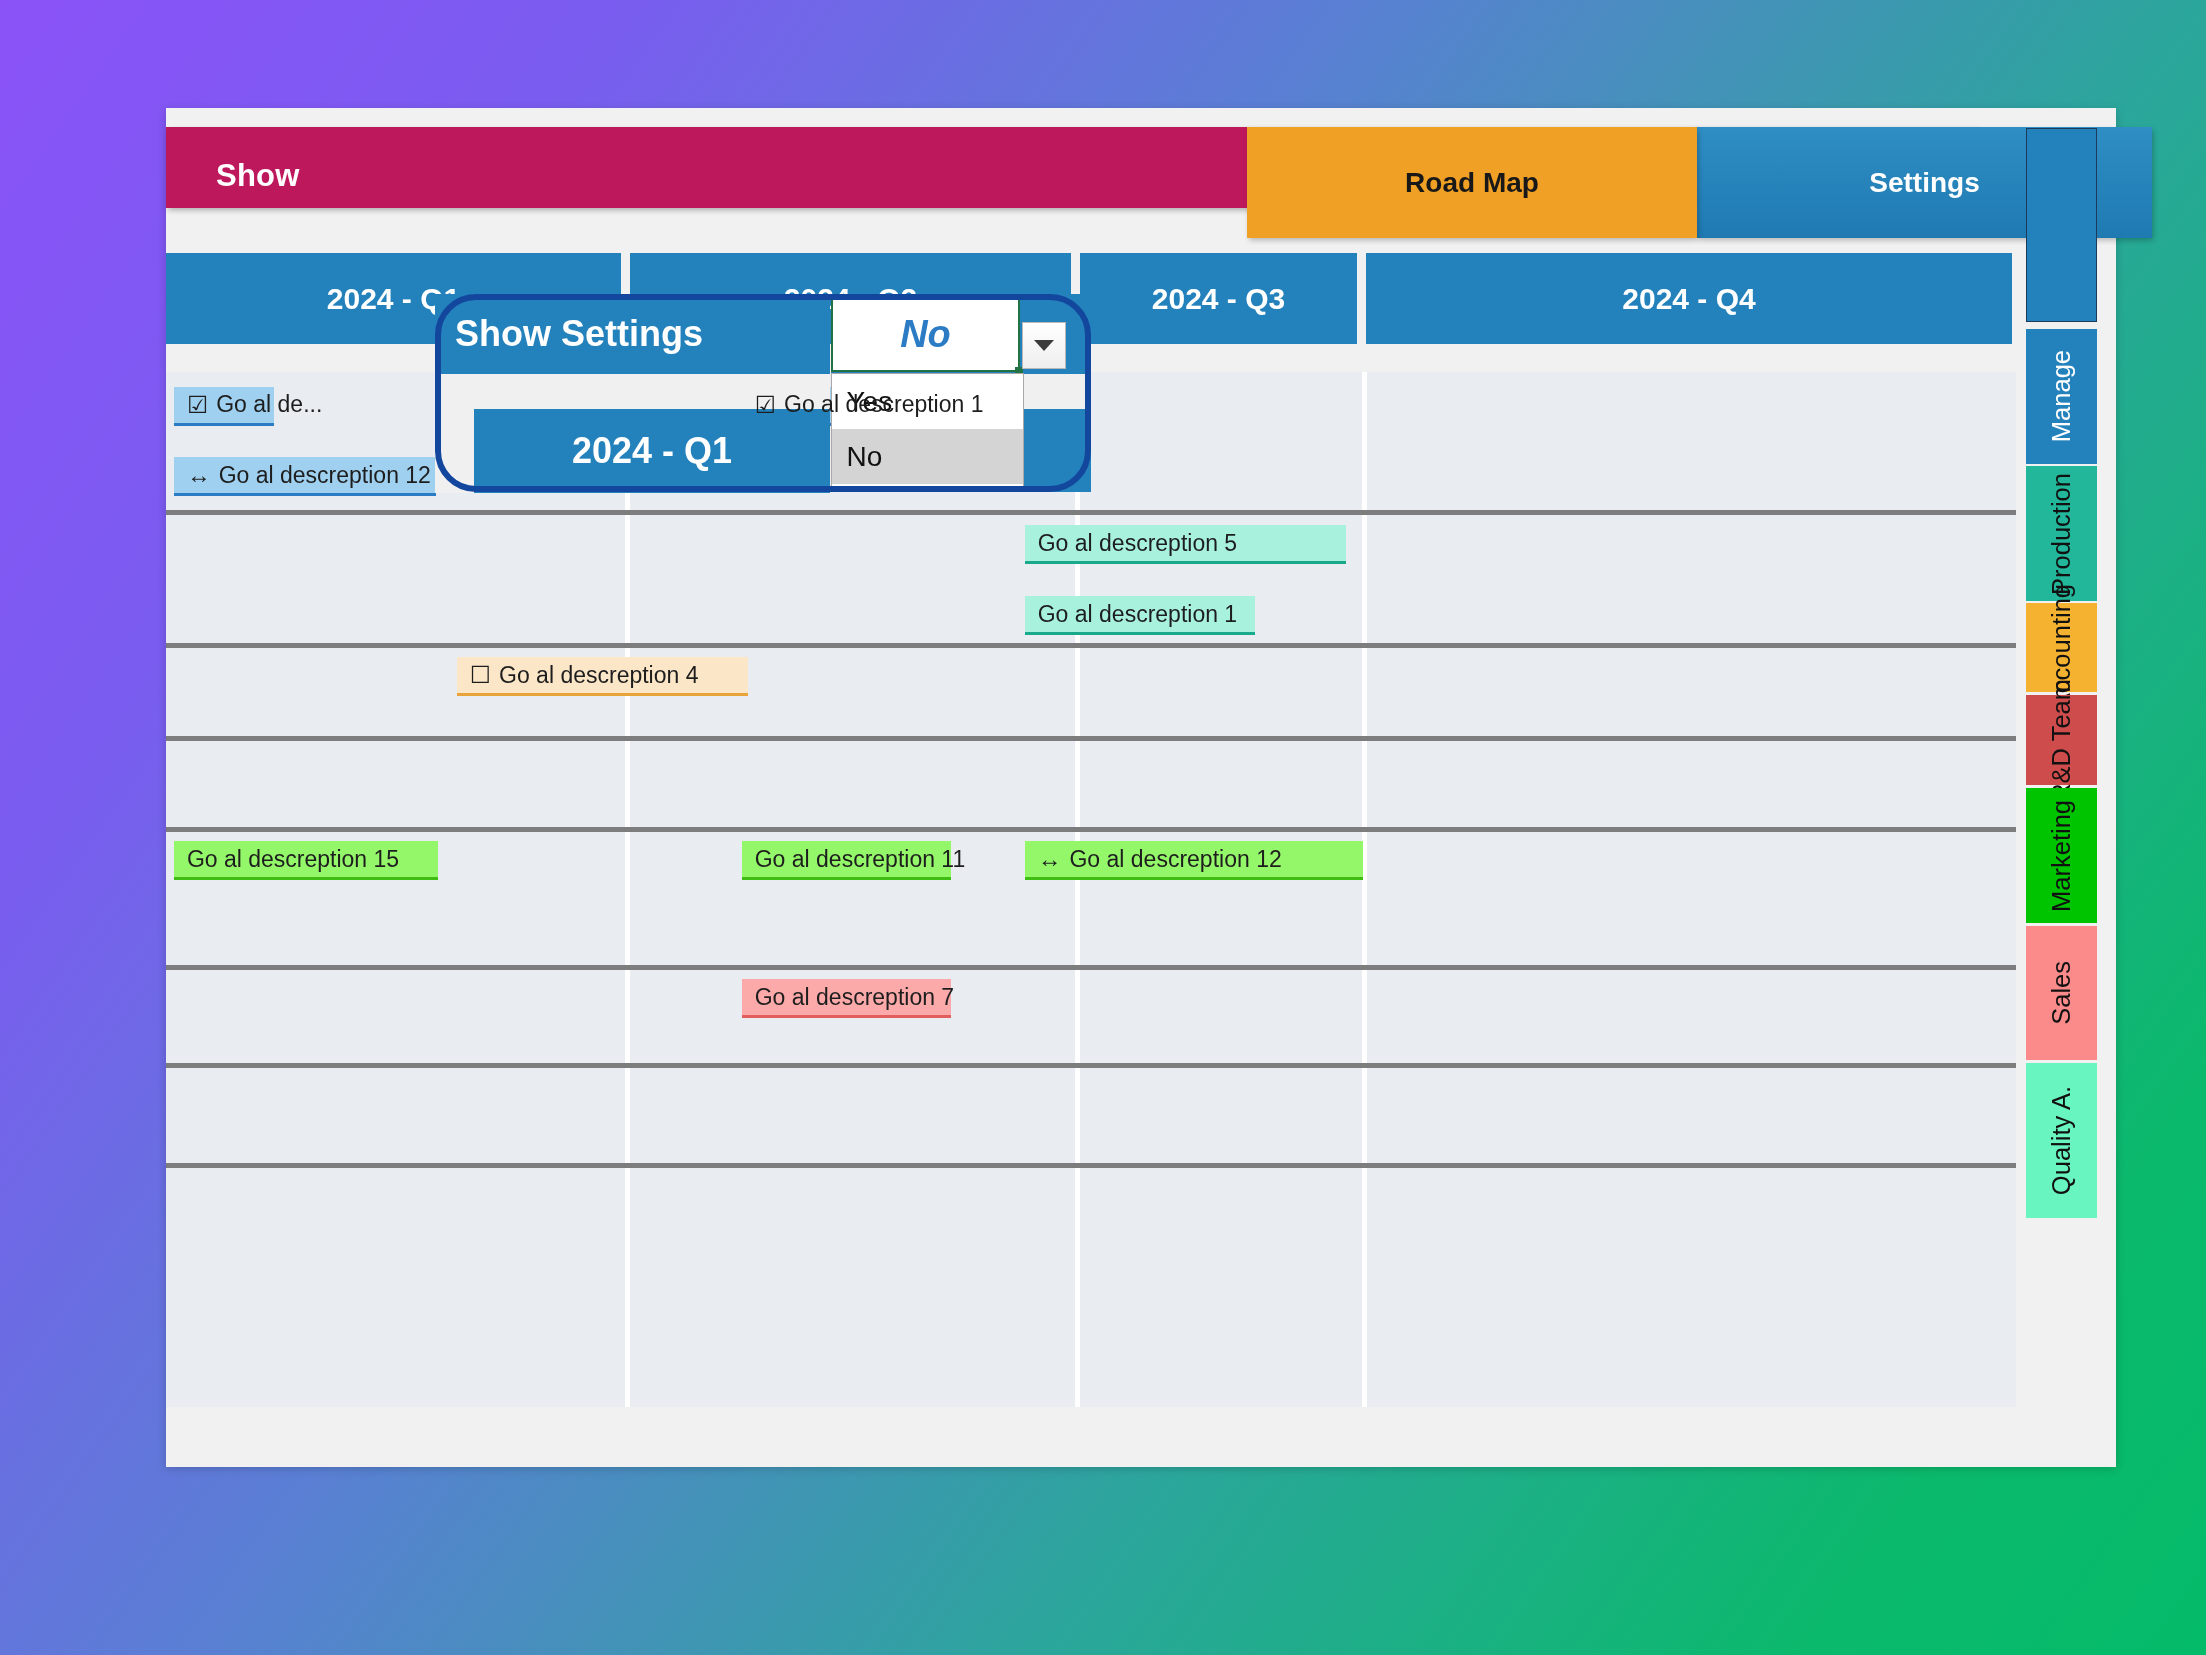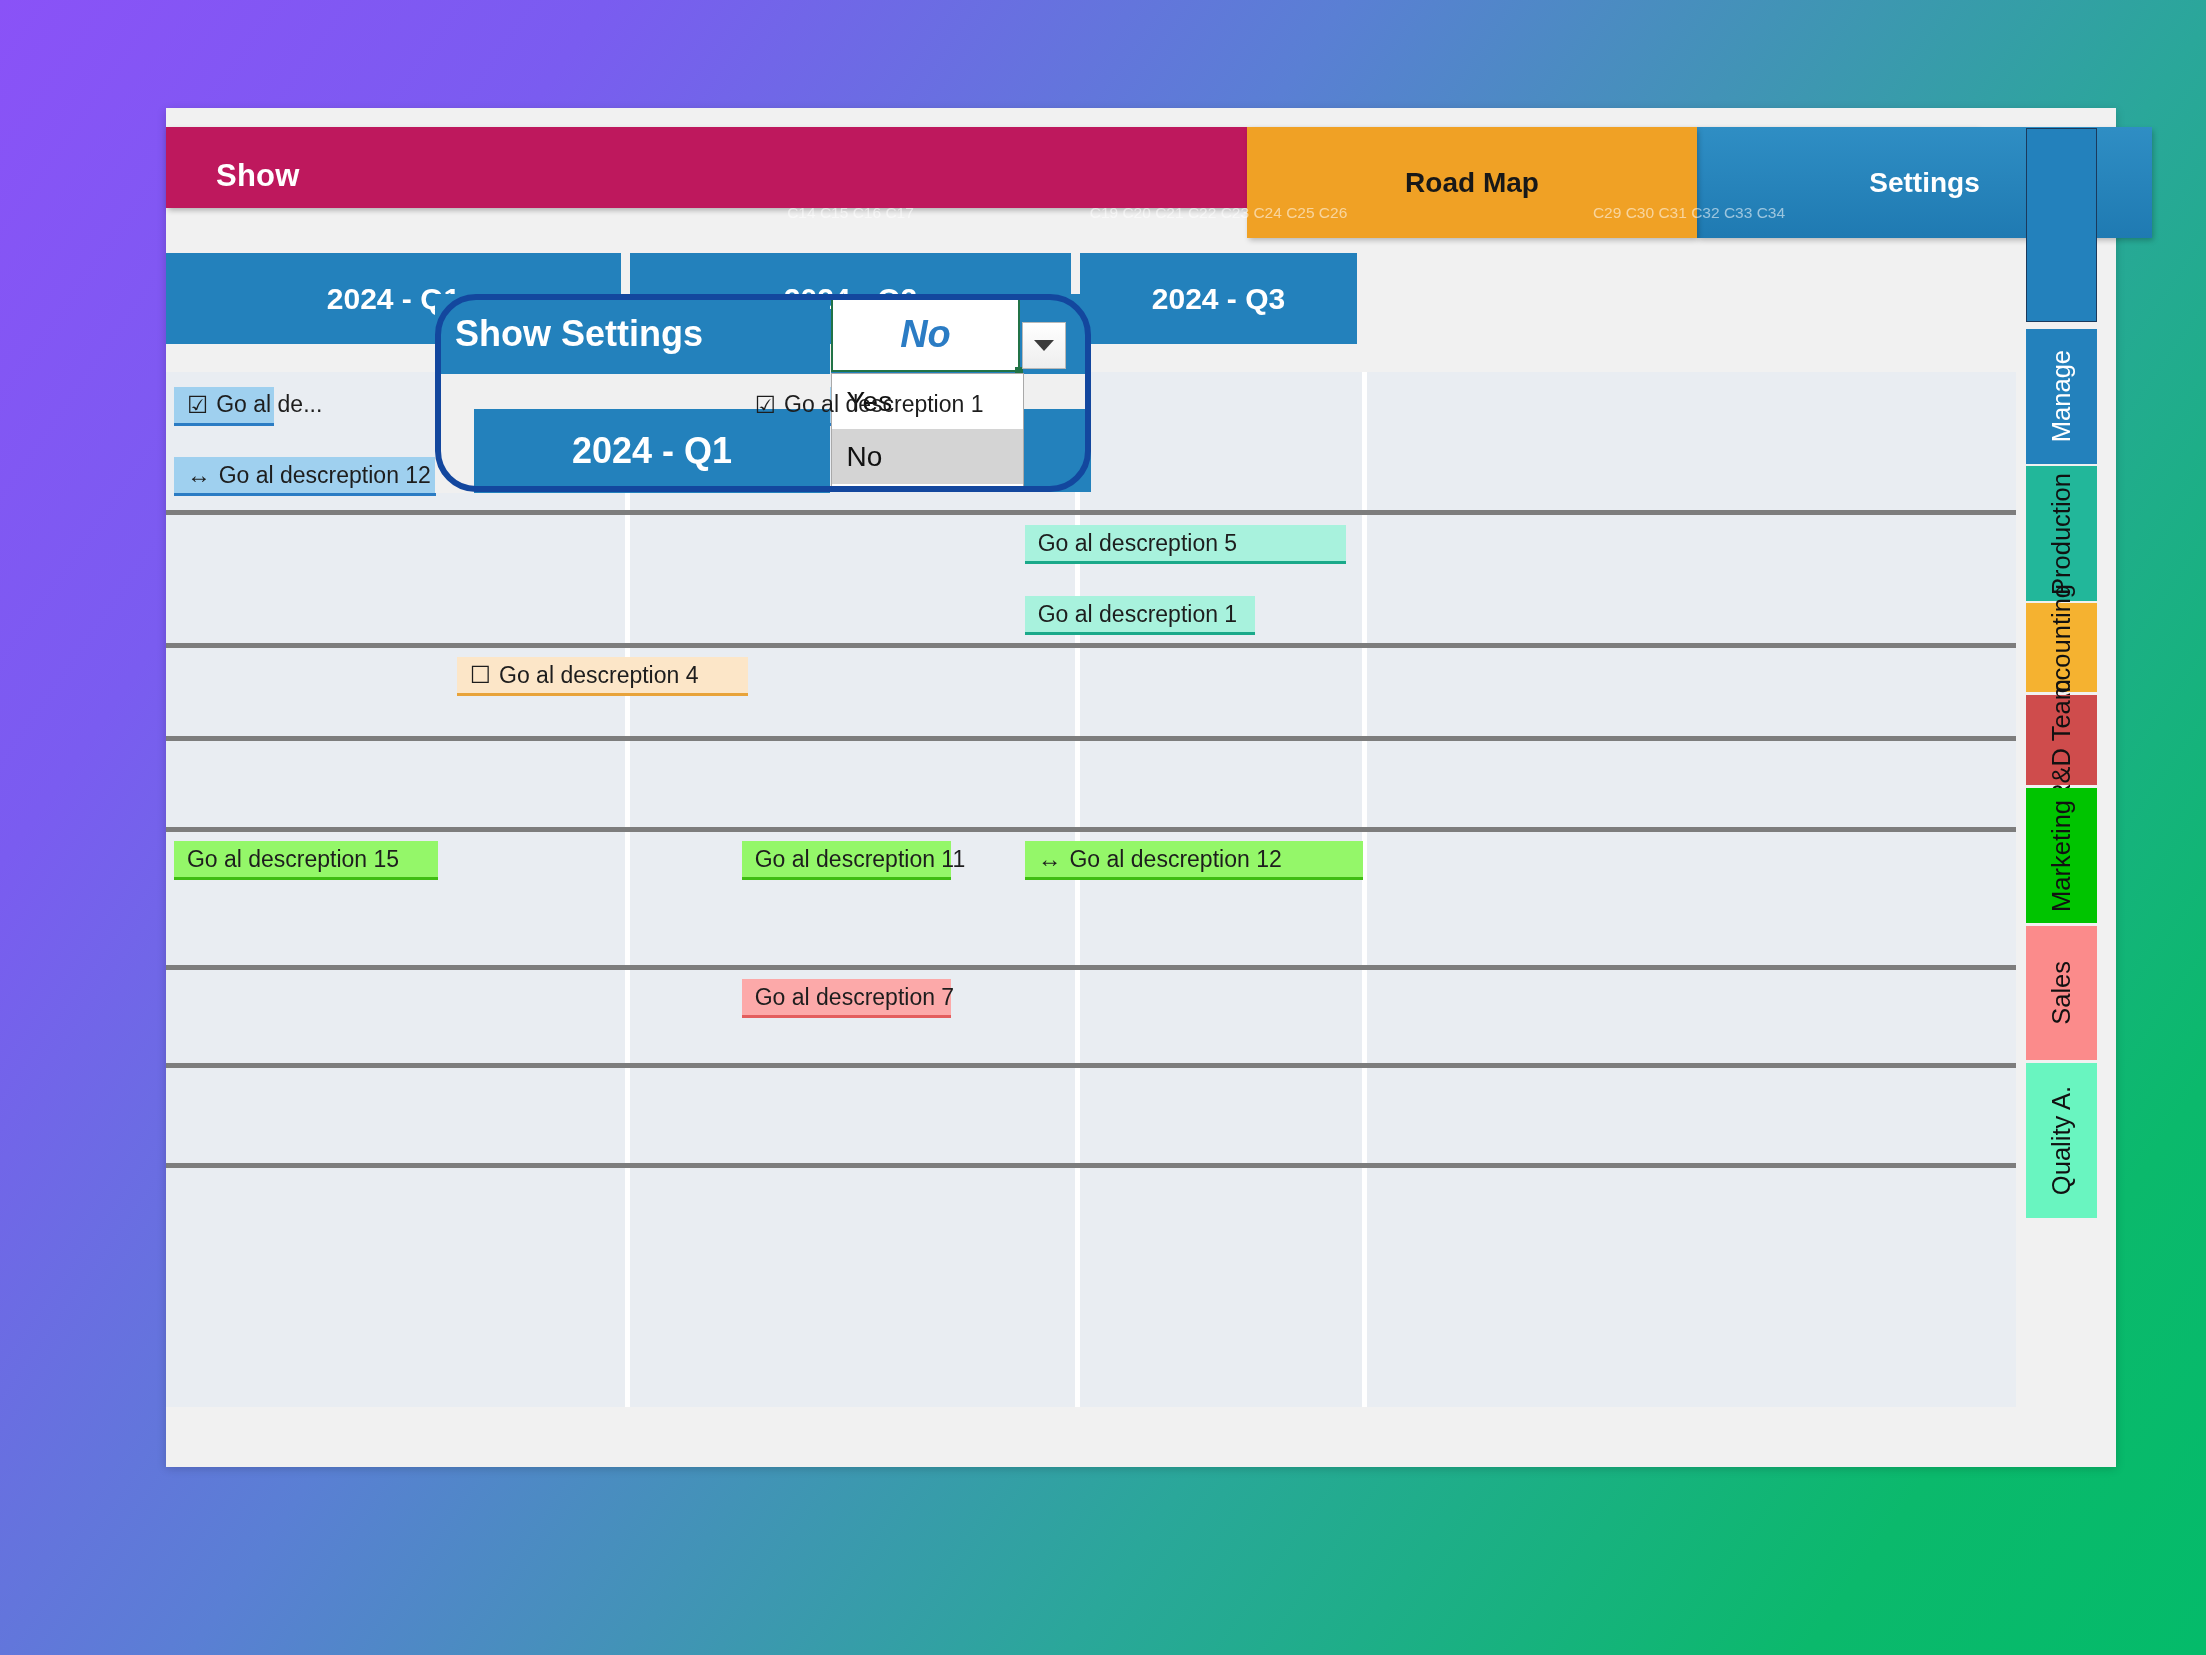--- a/index.html
+++ b/index.html
@@ -151,26 +151,21 @@
     <div class="topbtn" id="btn-settings">Settings</div>
     <div class="topbtn" id="btn-roadmap">Road Map</div>
   </div>
 
   <div id="name-box"></div>
 
   <div id="qheader">
       <div class="qcell" style="left: 0px; width: 455px; background: rgb(35, 129, 188);">2024 - Q1</div>
       <div class="qcell" style="left: 464px; width: 441px; background: rgb(35, 129, 188);">2024 - Q2</div>
       <div class="qcell" style="left: 914px; width: 277px; background: rgb(35, 129, 188);">2024 - Q3</div>
-    </div>
-  <div id="daystrip">
-      <div class="daycell" style="left: 0px; width: 455px;"></div>
-      <div class="daycell" style="left: 464px; width: 441px;">C14  C15  C16  C17</div>
-      <div class="daycell" style="left: 914px; width: 277px;">C19  C20  C21  C22  C23  C24  C25  C26</div>
-      <div class="daycell" style="left: 1200px; width: 646px;">C29  C30  C31  C32  C33  C34</div>
+      <div class="qcell" style="left: 1200px; width: 646px; background: rgb(35, 129, 188);">2024 - Q4</div>
     </div>
 
   <div id="grid">
       <div class="vline" style="left: 459px;"></div>
       <div class="vline" style="left: 909px;"></div>
       <div class="vline" style="left: 1196px;"></div>
       <div class="rowline" style="top: 138px;"></div>
       <div class="rowline" style="top: 271px;"></div>
       <div class="rowline" style="top: 364px;"></div>
       <div class="rowline" style="top: 455px;"></div>

